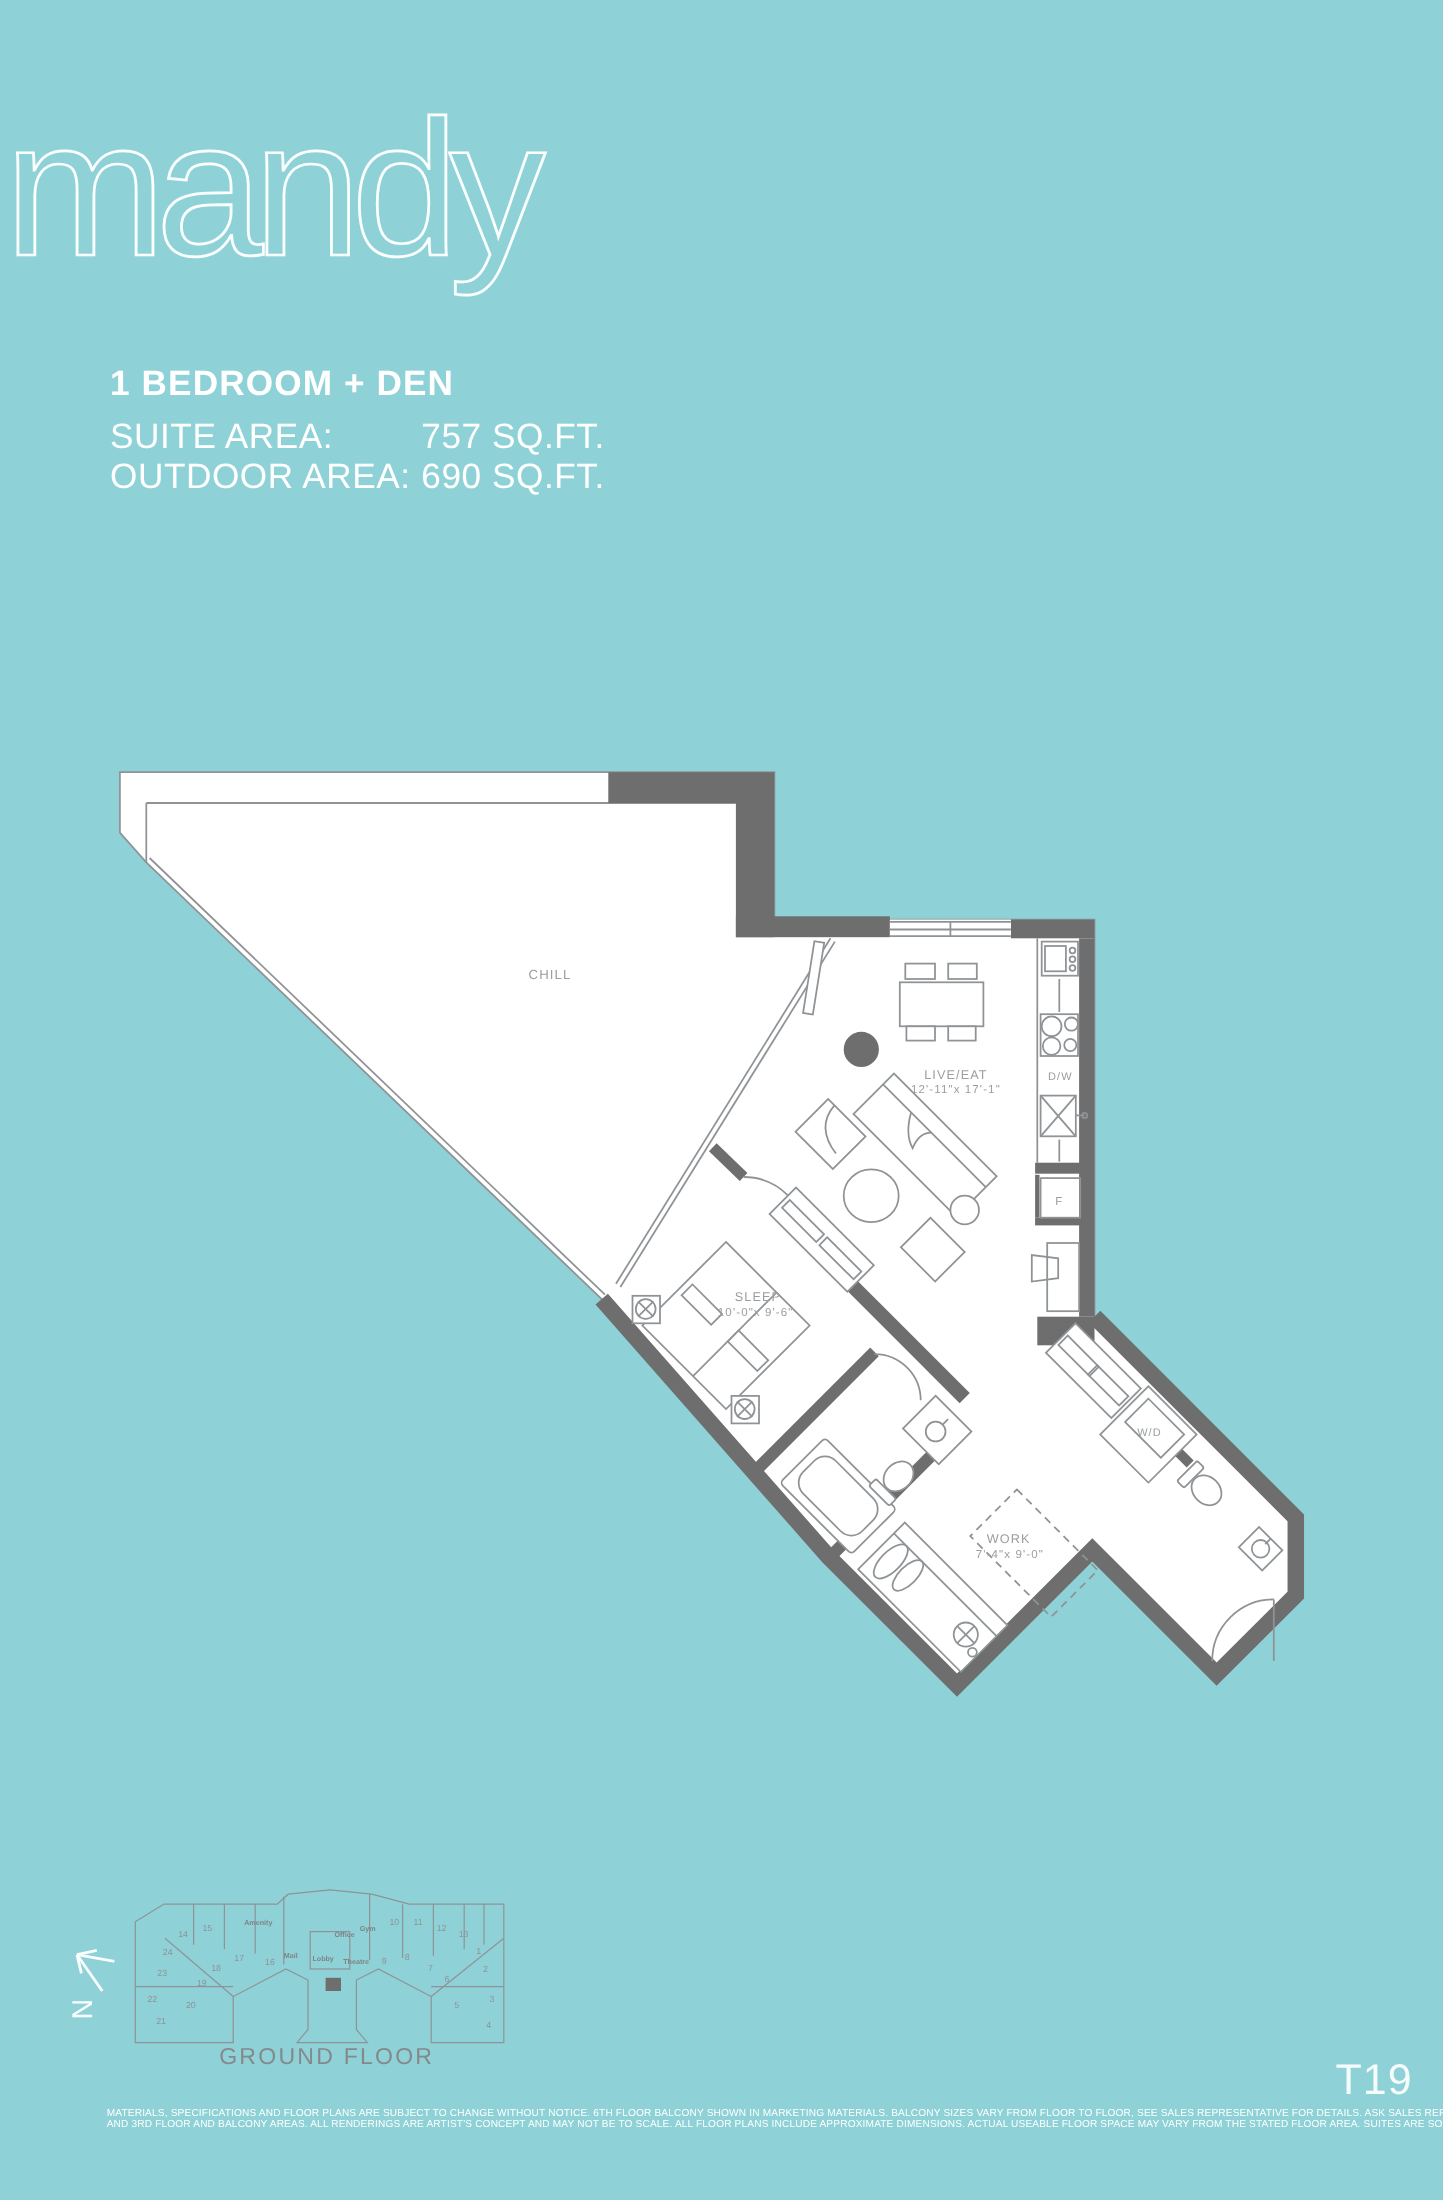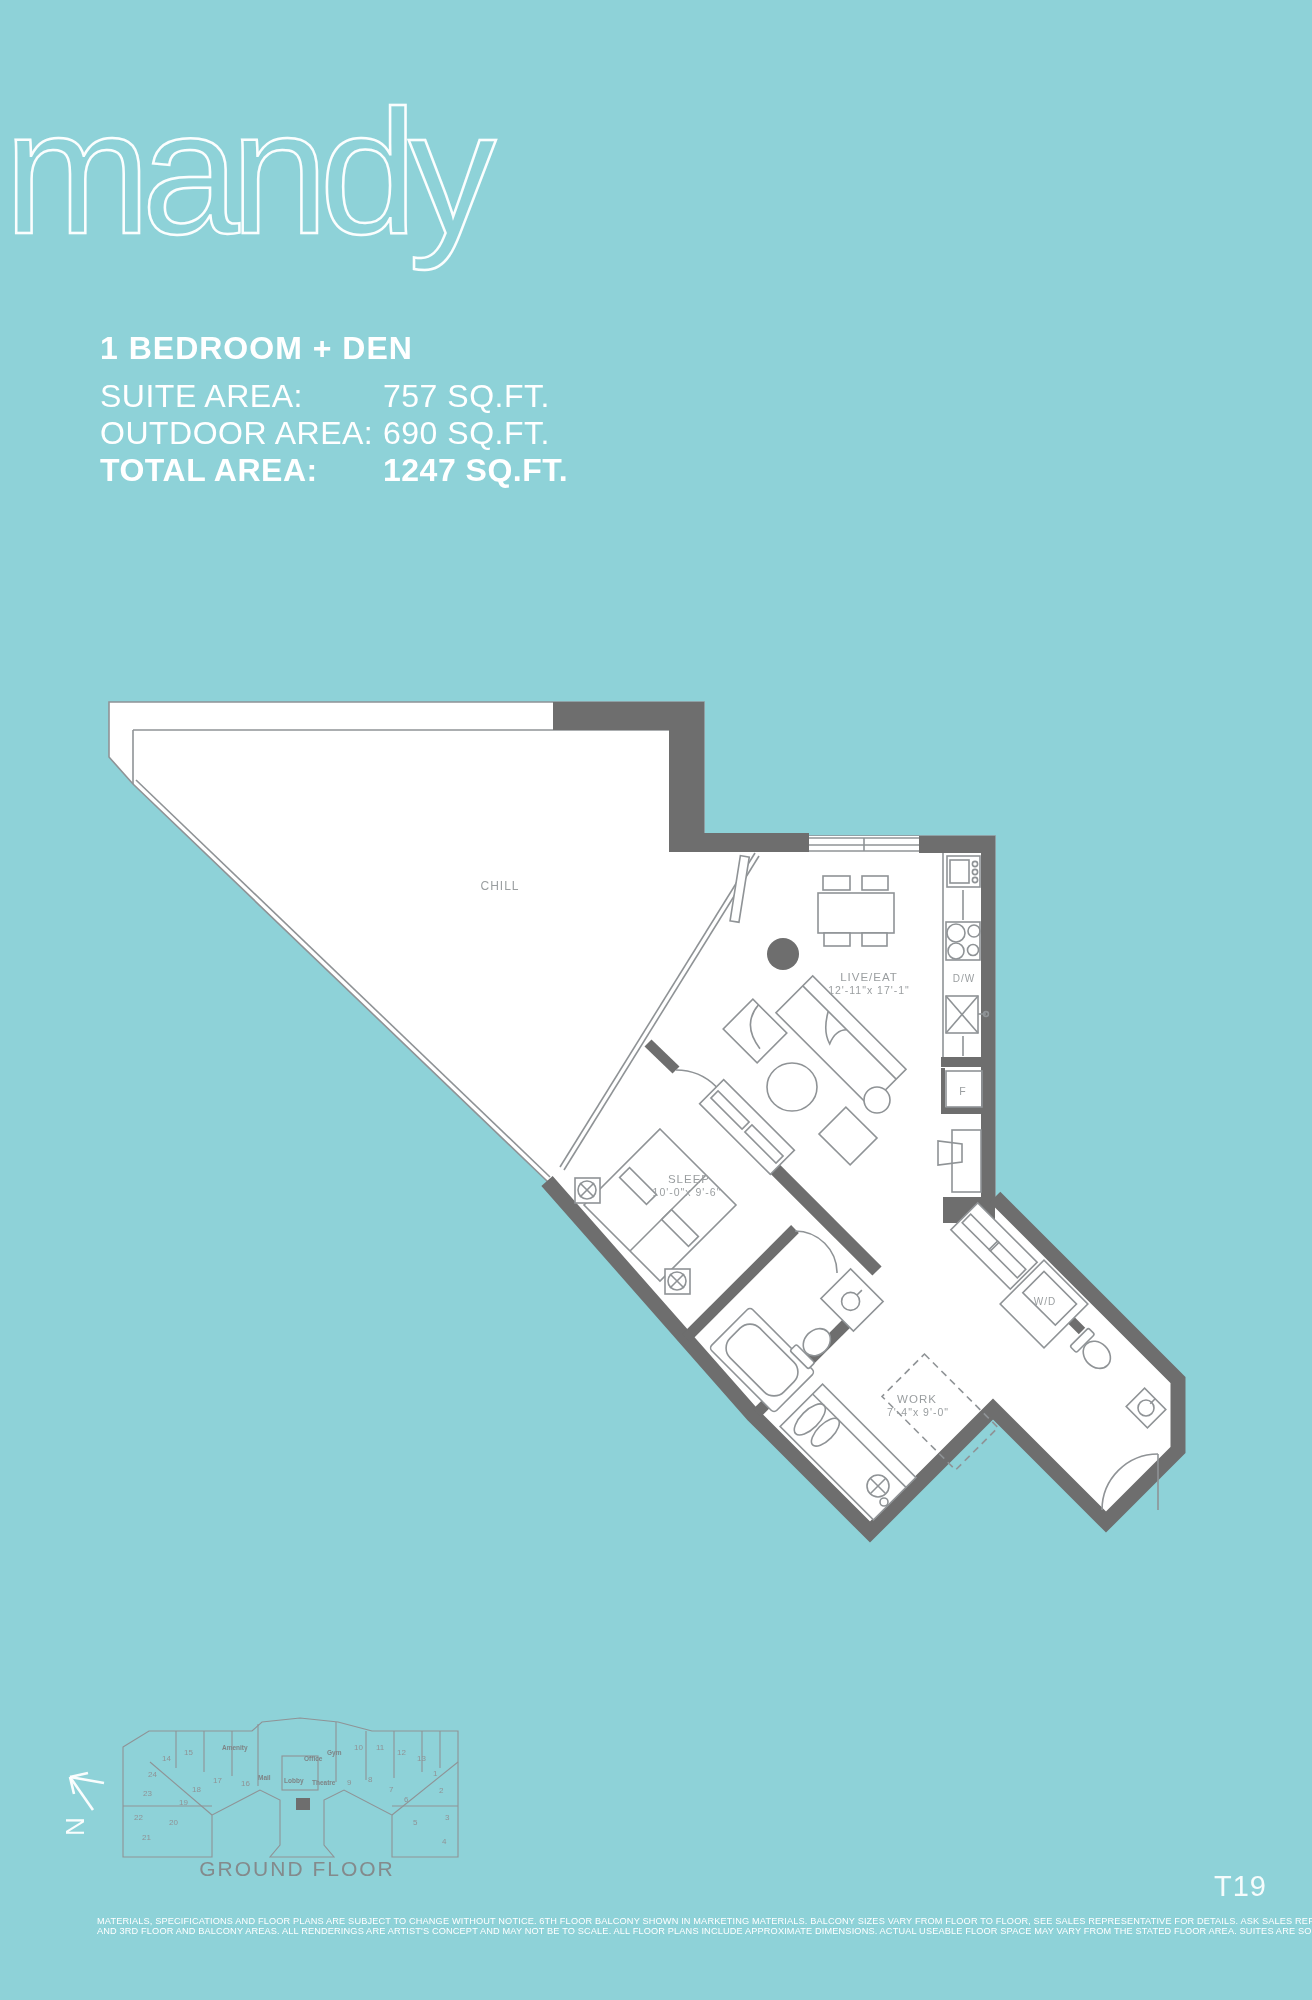--- a/index.html
+++ b/index.html
@@ -29,44 +29,41 @@
   .wall{fill:#6E6E6E;}
   .wline{stroke:#6E6E6E;fill:none;}
   .thin{stroke:#8F9396;stroke-width:1.6;fill:none;}
   .thinf{stroke:#8F9396;stroke-width:1.6;fill:#ffffff;}
   .lab{fill:#9A9EA0;font-family:"Liberation Sans",sans-serif;letter-spacing:1px;}
   .keyline{stroke:#8F9396;stroke-width:1.1;fill:none;}
   .keynum{fill:#8F9396;font-size:8px;font-family:"Liberation Sans",sans-serif;}
   .keyamen{fill:#7E8486;font-size:6.5px;font-weight:700;font-family:"Liberation Sans",sans-serif;}
   
   #sheet-code{
-    left:1214px;top:1870px;font-size:29px;letter-spacing:1px;
+    left:1214px;top:1870px;font-size:39px;letter-spacing:1px;
     color:rgba(255,255,255,.92);
   }
   .disclaimer{
     left:97px;color:#ffffff;font-size:9.2px;letter-spacing:.15px;white-space:nowrap;
   }
   #disclaimer-1{top:1916px;}
   #disclaimer-2{top:1926px;}
 </style>
 </head>
 <body>
 
 <div id="plan-title" class="abs">mandy</div>
 <div id="unit-type" class="abs">1 BEDROOM + DEN</div>
 
 <div id="area-table" class="abs">
   <div class="area-row">
     <span class="lbl">SUITE AREA:</span><span>757 SQ.FT.</span>
   </div>
   <div class="area-row">
     <span class="lbl">OUTDOOR AREA:</span><span>690 SQ.FT.</span>
-  </div>
-  <div class="area-row total">
-    <span class="lbl">TOTAL AREA:</span><span>1247 SQ.FT.</span>
   </div>
 </div>
 
 <svg id="plan-svg" class="abs" width="1312" height="2000" viewBox="0 0 1312 2000">
 
   <path d="M109,702 L704,702 L704,836 L995,836 L995,1197 L1178,1380 L1178,1450 L1106,1522
            L993,1409 L870,1532 L753,1415 L547,1181 L133,784 L109,757 Z" fill="#ffffff" stroke="#8F9396" stroke-width="1.6"></path>
 
   <g>
     <line class="thin" x1="133" y1="730" x2="669" y2="730"></line>

